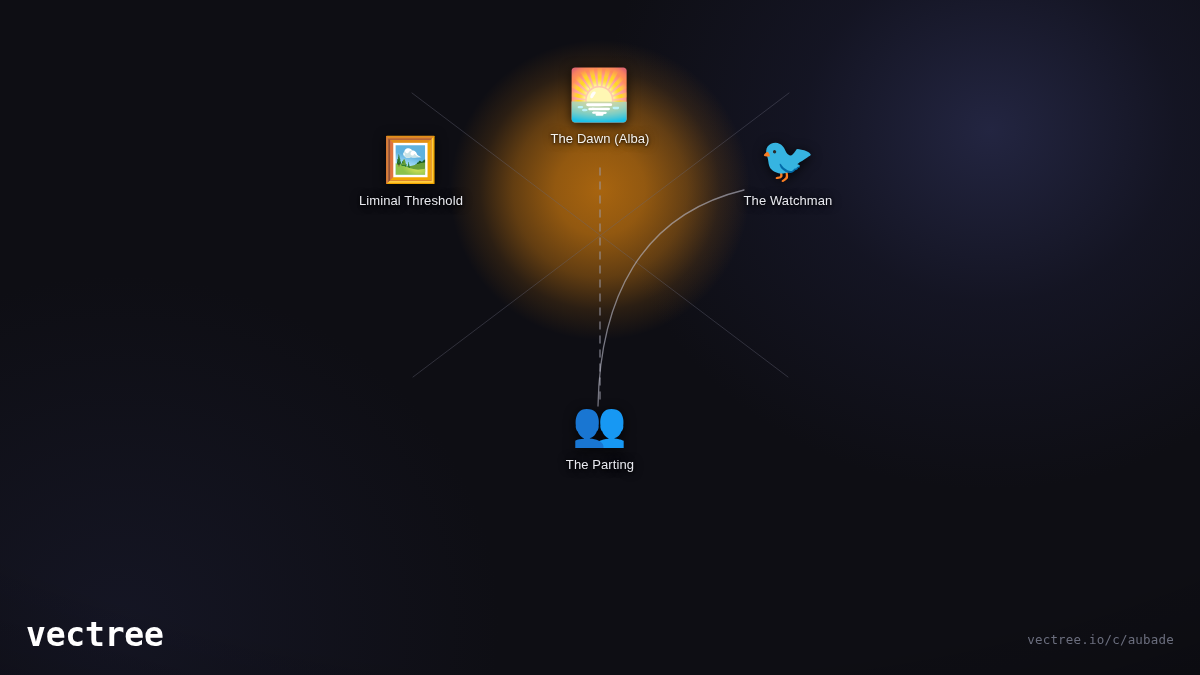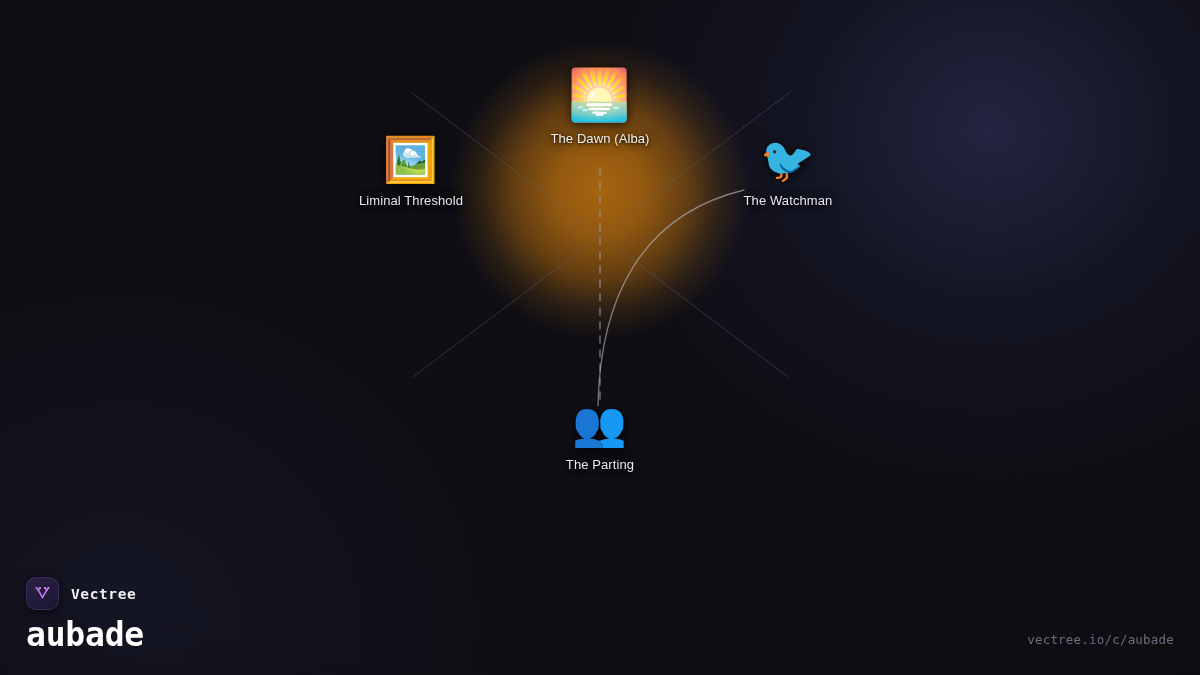--- a/index.html
+++ b/index.html
@@ -161,38 +161,18 @@
           <div class="node-icon">👥</div>
           <div class="node-label">The Parting</div>
         </div>
       </div>
   </div>
 
   <div class="bg-vignette"></div>
 
   <div id="footer">
     <div id="brand-block">
-      <div class="brand-row">
-        <span class="brand-logo">
-          <svg width="19" height="19" viewBox="0 0 24 24" aria-hidden="true">
-            <g stroke="#c77af0" stroke-width="1.9" fill="none" stroke-linecap="round">
-              <path d="M6.5 7.5 L12 17 L17.5 7.5"></path>
-              <path d="M6.5 7.5 L4.6 5.2"></path>
-              <path d="M6.5 7.5 L8.7 5.4"></path>
-              <path d="M17.5 7.5 L19.5 5.2"></path>
-              <path d="M17.5 7.5 L15.3 5.4"></path>
-            </g>
-            <g fill="#d98ff5">
-              <circle cx="4.4" cy="4.9" r="1.25"></circle>
-              <circle cx="8.9" cy="5.1" r="1.25"></circle>
-              <circle cx="19.6" cy="4.9" r="1.25"></circle>
-              <circle cx="15.1" cy="5.1" r="1.25"></circle>
-            </g>
-          </svg>
-        </span>
-        <span class="brand-name">Vectree</span>
-      </div>
-      <div class="page-title">aubade</div>
+      <div class="page-title">vectree</div>
     </div>
     <div class="footer-url">vectree.io/c/aubade</div>
   </div>
 
 </div>
 
 </body></html>

